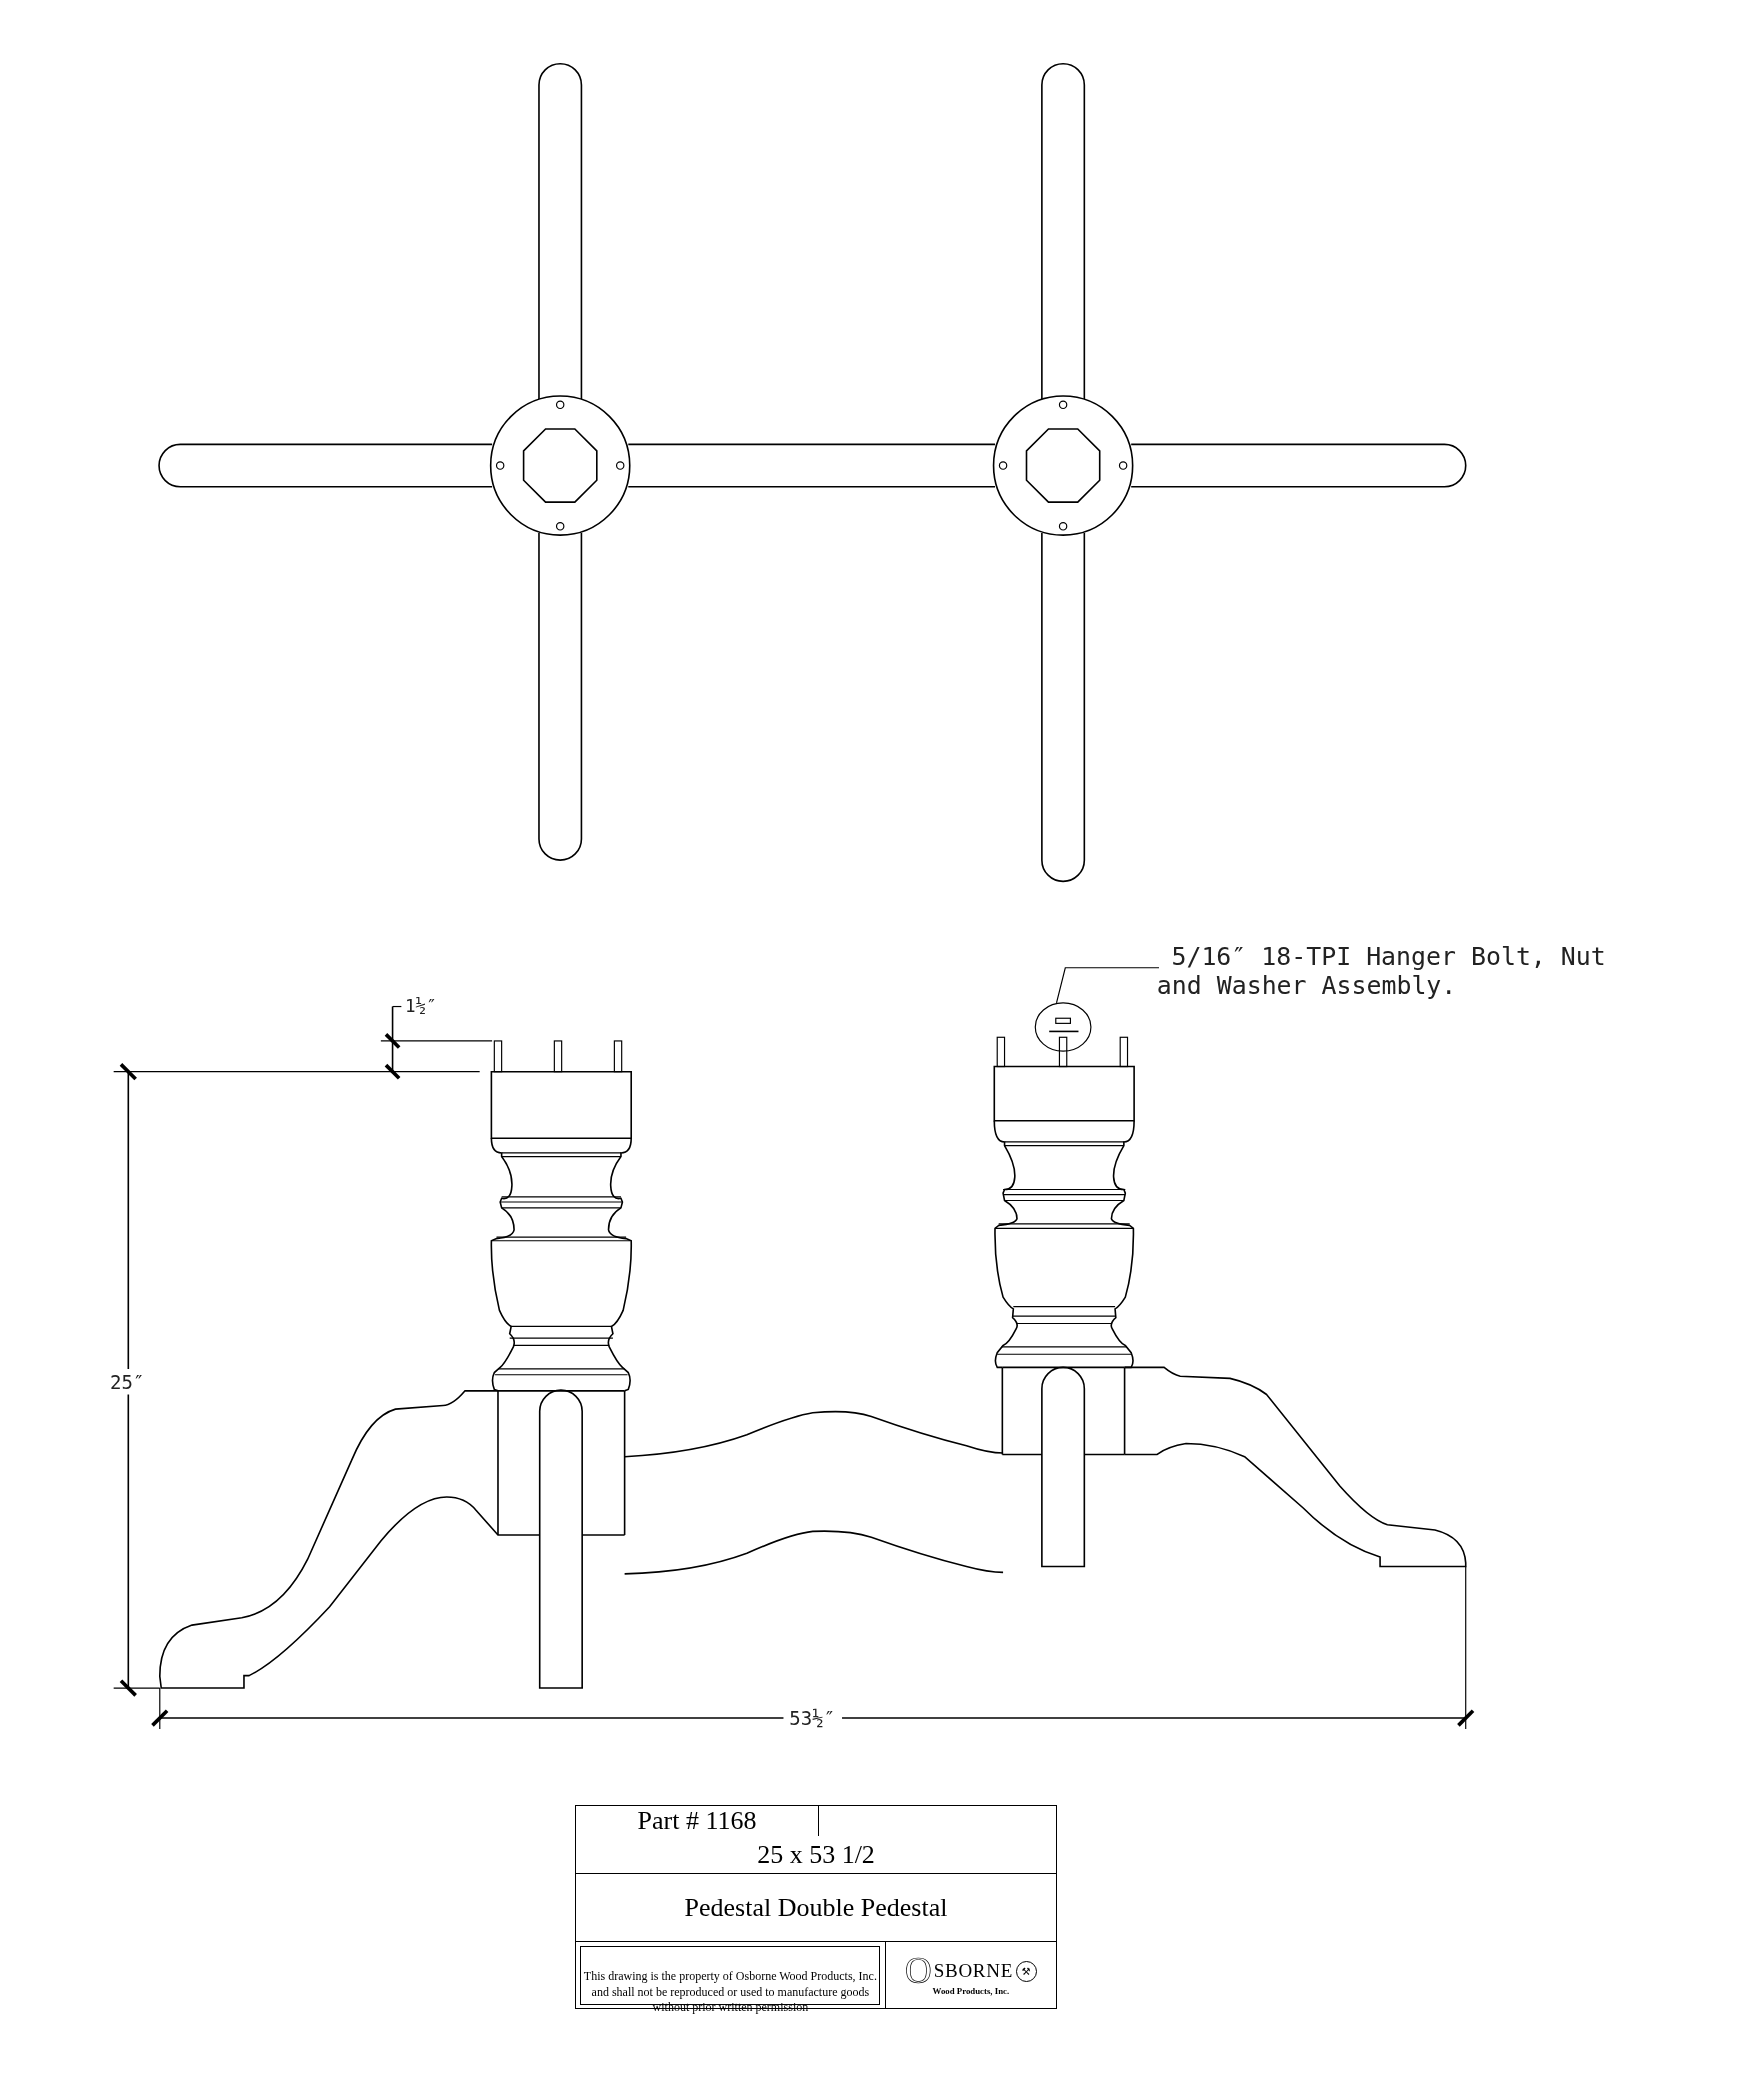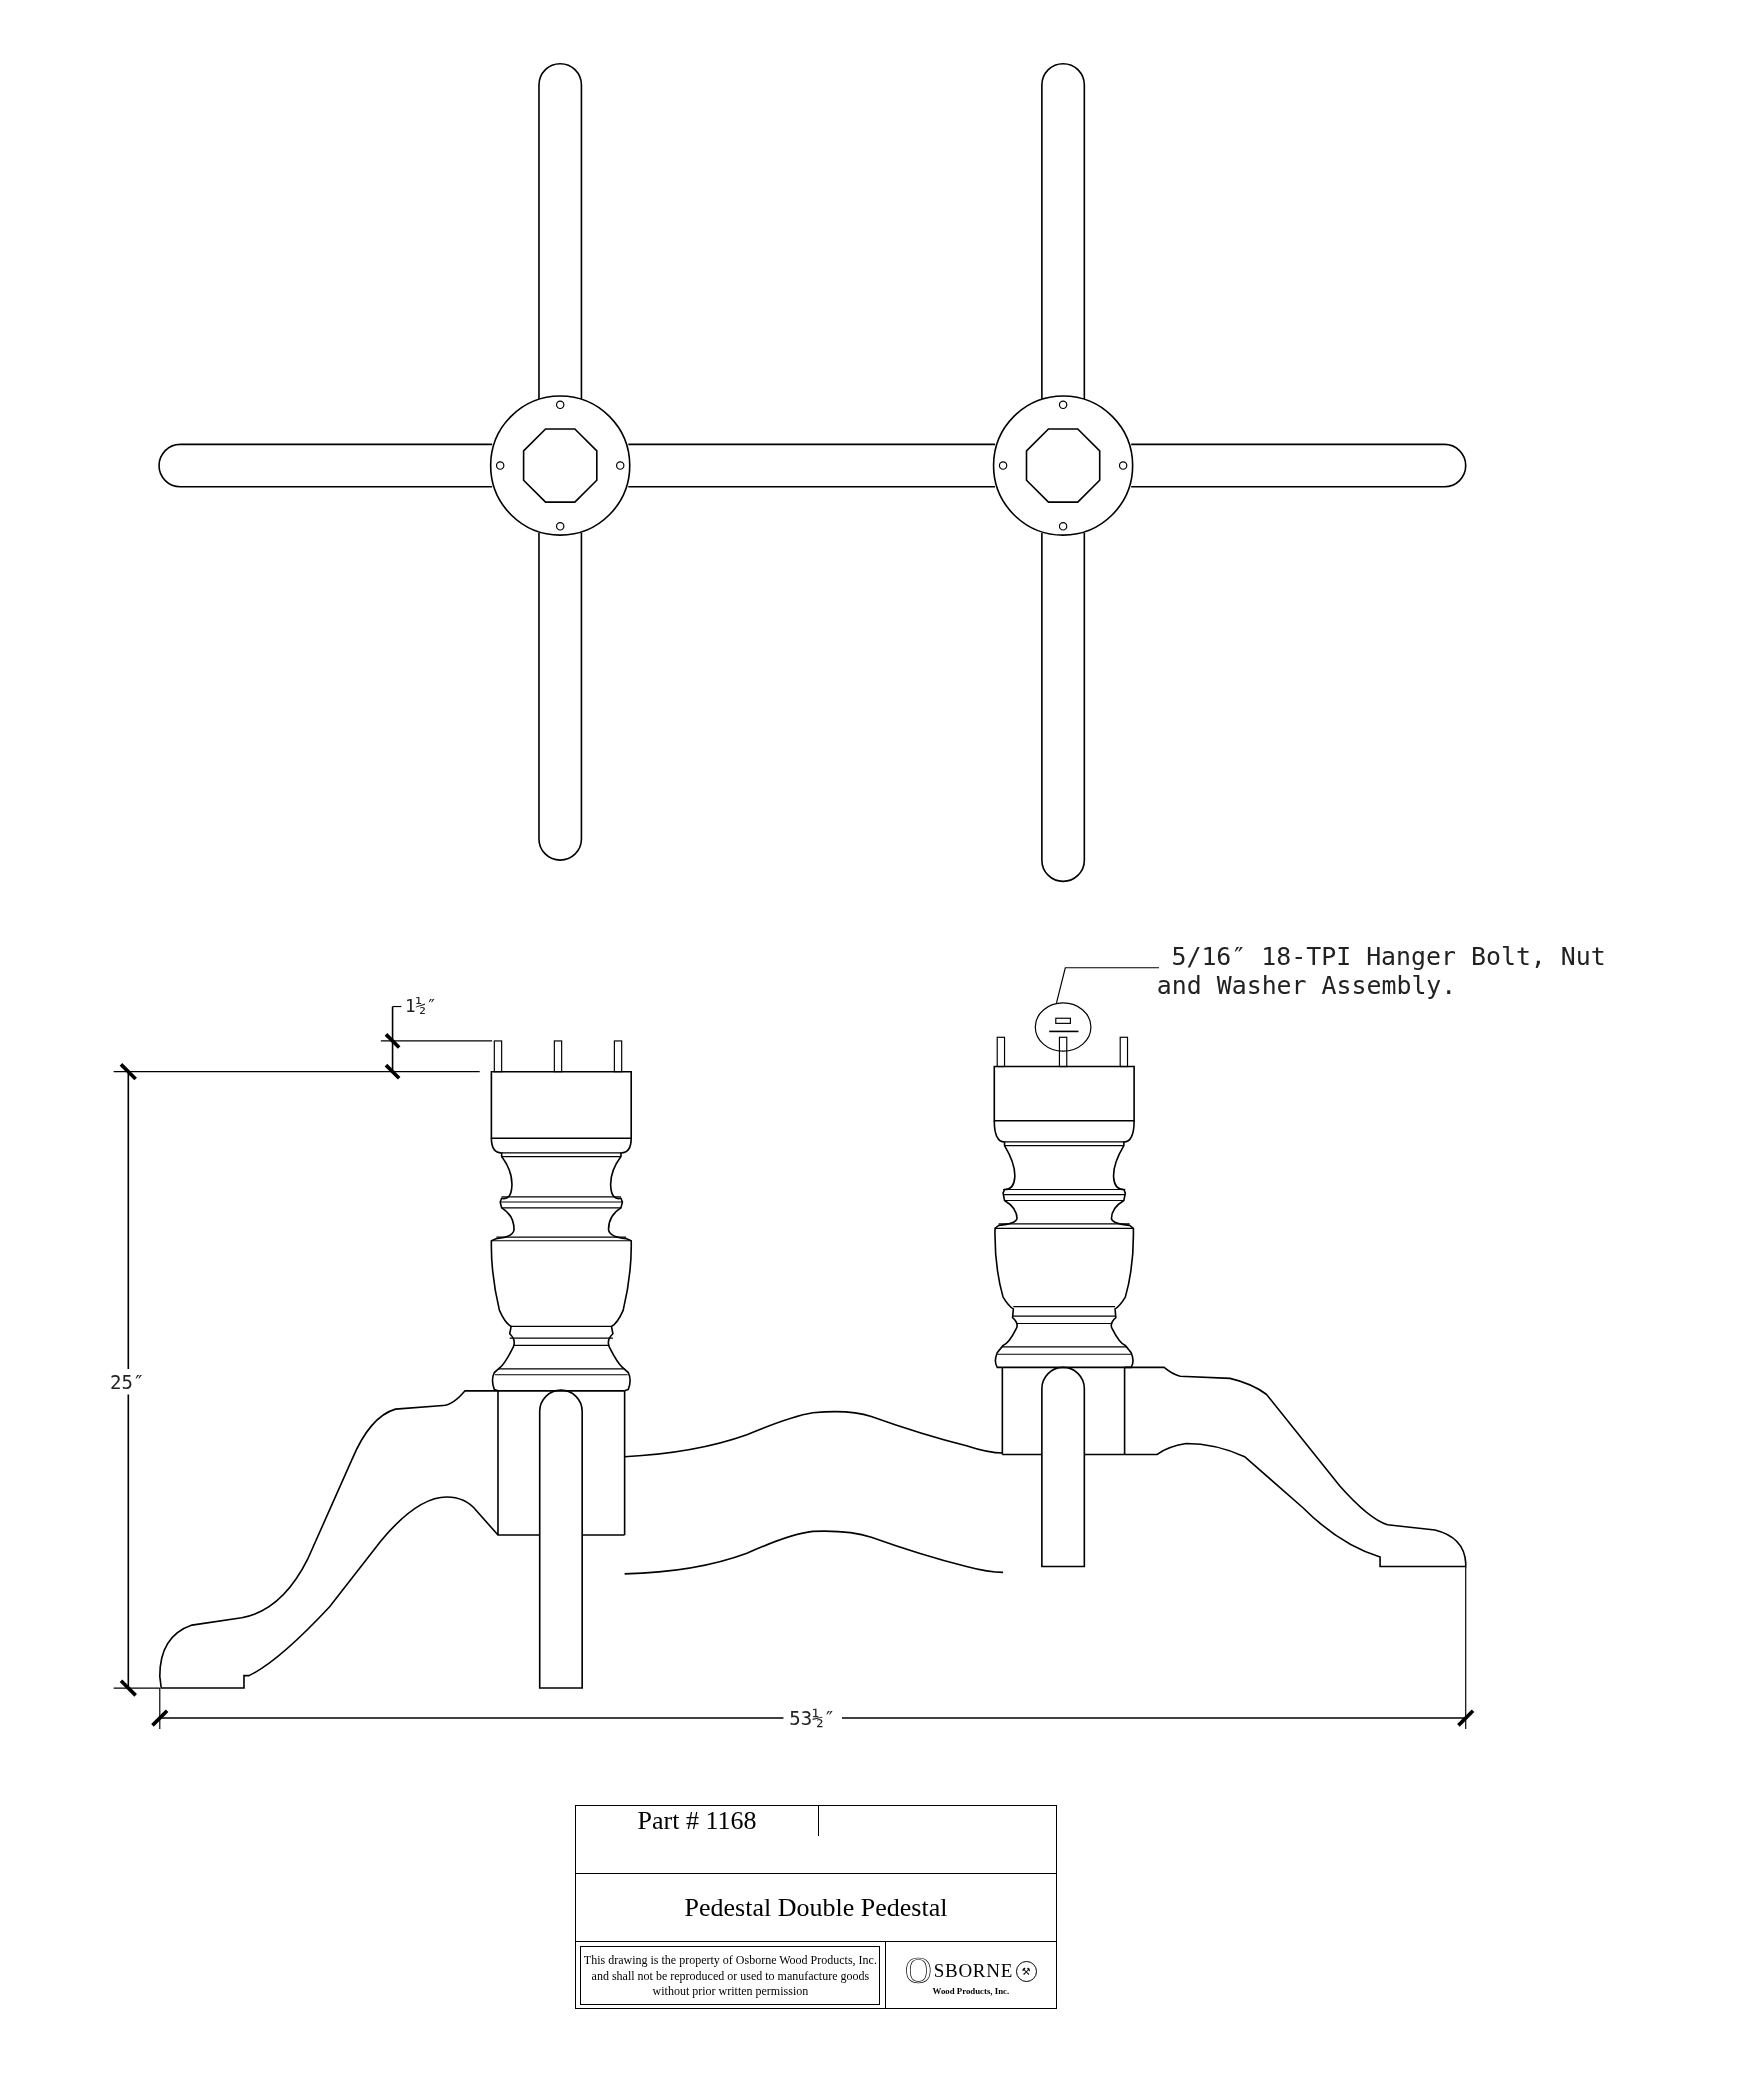--- a/index.html
+++ b/index.html
@@ -9,21 +9,21 @@
   .thin { fill:none; stroke:#000; stroke-width:1.6; }
   .thick { stroke:#000; stroke-width:5; }
   .cad { font-family:"DejaVu Sans Mono", monospace; fill:#222; }
   .title-block { position:absolute; left:575px; top:1805px; width:482px; height:204px; border:1.5px solid #000; box-sizing:border-box; font-family:"Liberation Serif", serif; color:#000; }
   .tb-row1 { display:flex; height:67px; border-bottom:1.5px solid #000;flex-direction:column; }
   .tb-cell { display:flex; align-items:center; justify-content:center; font-size:26px; }
   .tb-part { width:242px; border-right:1.5px solid #000; }
   .tb-size { flex:1; }
   .tb-row2 { height:67px; border-bottom:1.5px solid #000; display:flex; align-items:center; justify-content:center; font-size:26px; }
   .tb-row3 { display:flex; height:67px; }
-  .tb-notice { width:300px; margin:4.4px; border:1.5px solid #000; box-sizing:border-box; font-size:12px; line-height:15.4px; text-align:center; padding-top:6px; border-right:1.5px solid #000; }
+  .tb-notice { width:300px; margin:4.4px; border:1.5px solid #000; box-sizing:border-box; font-size:12px; line-height:15.4px; text-align:center; padding-top:22px; border-right:1.5px solid #000; }
   .tb-logo { flex:1; border-left:1.5px solid #000; display:flex; flex-direction:column; align-items:center; justify-content:center; }
   .logo-name { font-family:"Liberation Serif", serif; font-size:19px; letter-spacing:0.7px; display:flex; align-items:center; }
   .logo-o { font-size:37px; font-weight:normal; line-height:32px; margin-right:1.5px; -webkit-text-stroke:0.7px #000; color:#fff; }
   .logo-mark { display:inline-block; width:19px; height:19px; border:1.5px solid #000; border-radius:50%; margin-left:2.9px; font-size:10.2px; text-align:center; line-height:19px; }
   .logo-sub { font-size:8.8px; font-weight:bold; margin-top:-1.5px; }
 </style>
 </head>
 <body>
 
 <svg class="drawing" width="1758" height="2087" viewBox="0 0 2401 2851">
@@ -140,20 +140,21 @@
     <g>
       <text class="cad" x="1600" y="1318" font-size="34">5/16″ 18-TPI Hanger Bolt, Nut</text>
       <text class="cad" x="1580" y="1358" font-size="34">and Washer Assembly.</text>
     </g>
   </g>
 </svg>
 
 <div class="title-block">
   <div class="tb-row1">
     <div class="tb-cell tb-part">Part # 1168</div>
+    <div class="tb-cell tb-size">25 x 53 1/2</div>
   </div>
   <div class="tb-row2">Pedestal Double Pedestal</div>
   <div class="tb-row3">
     <div class="tb-notice">This drawing is the property of Osborne Wood Products, Inc. and shall not be reproduced or used to manufacture goods without prior written permission</div>
     <div class="tb-logo">
       <div class="logo-name">
         <span class="logo-o">O</span>
         <span>SBORNE</span>
         <span class="logo-mark">⚒</span>
       </div>

